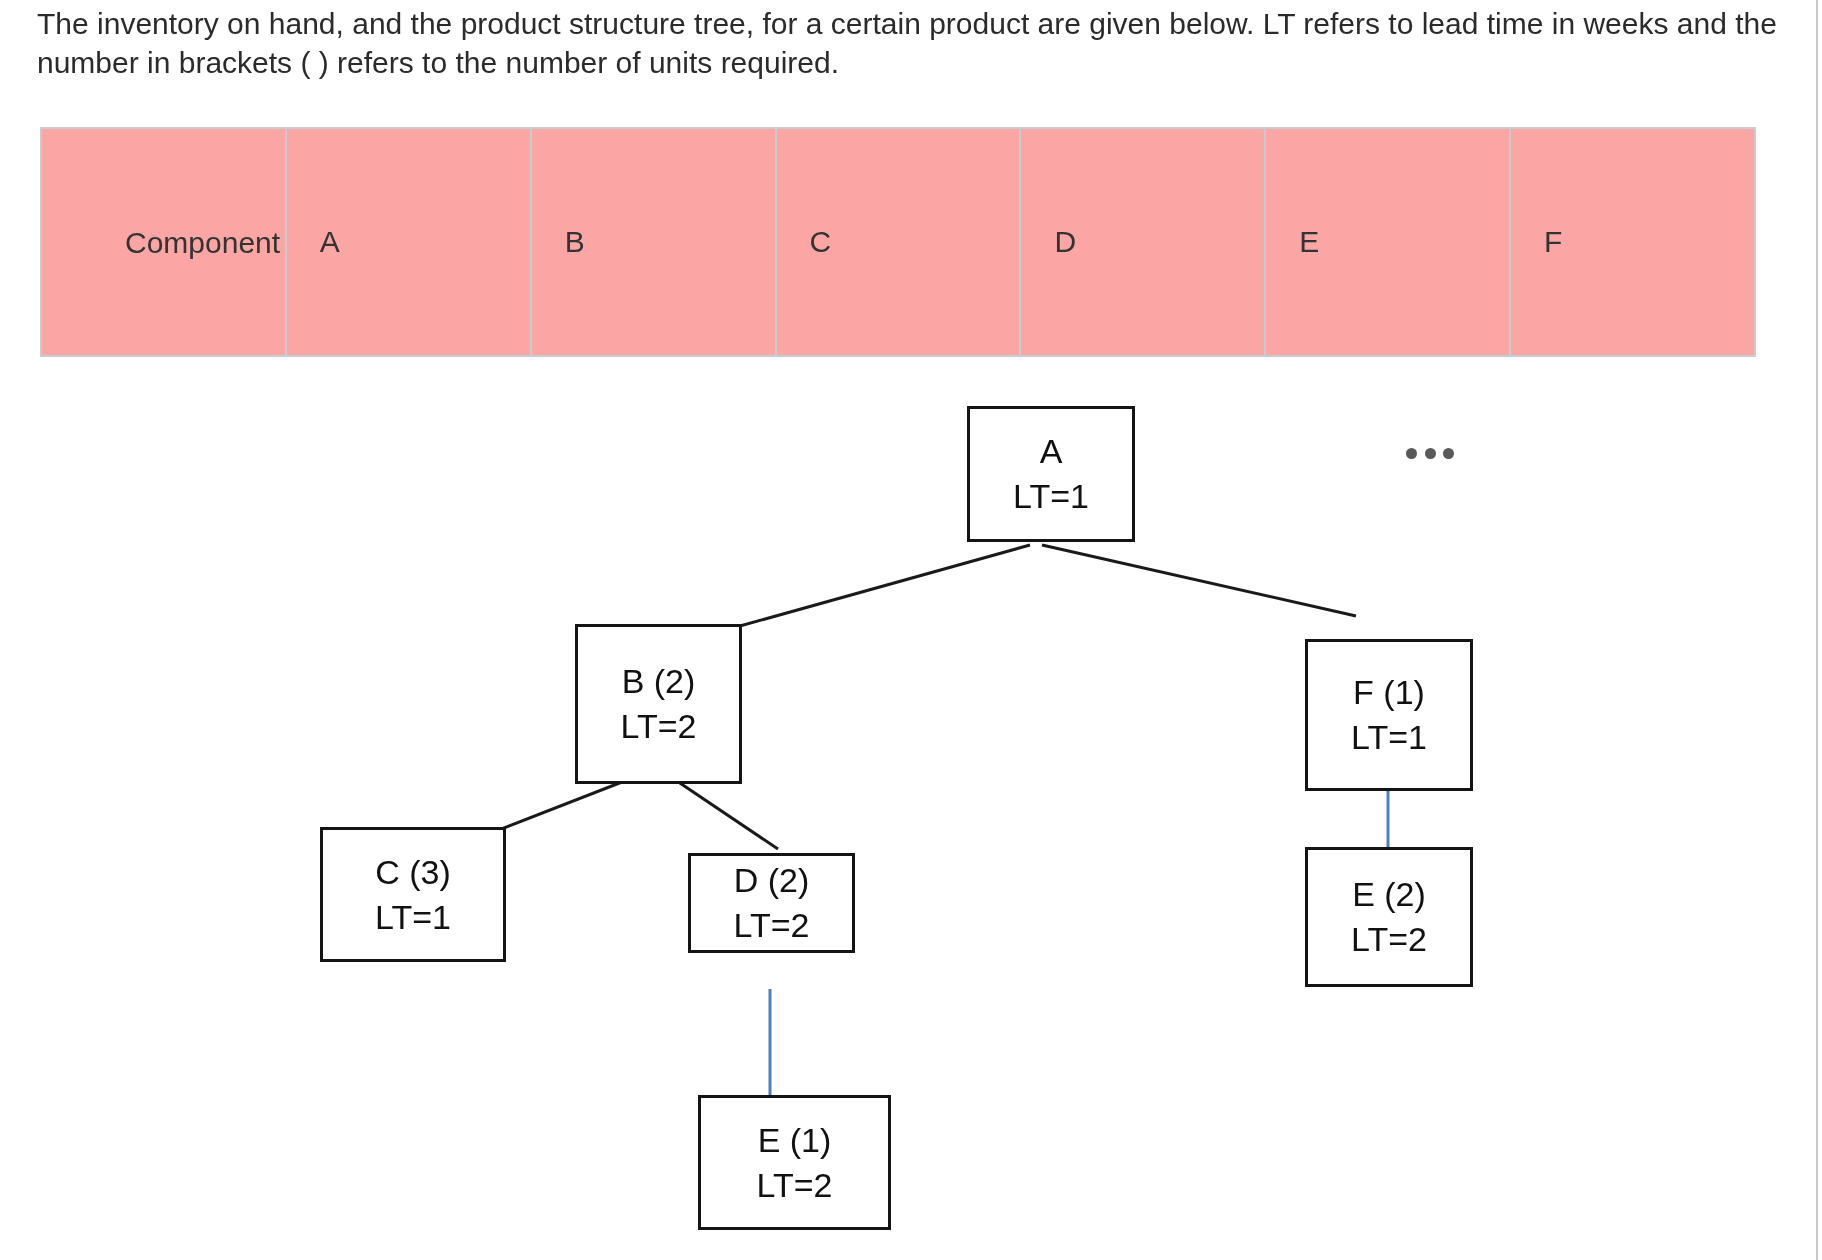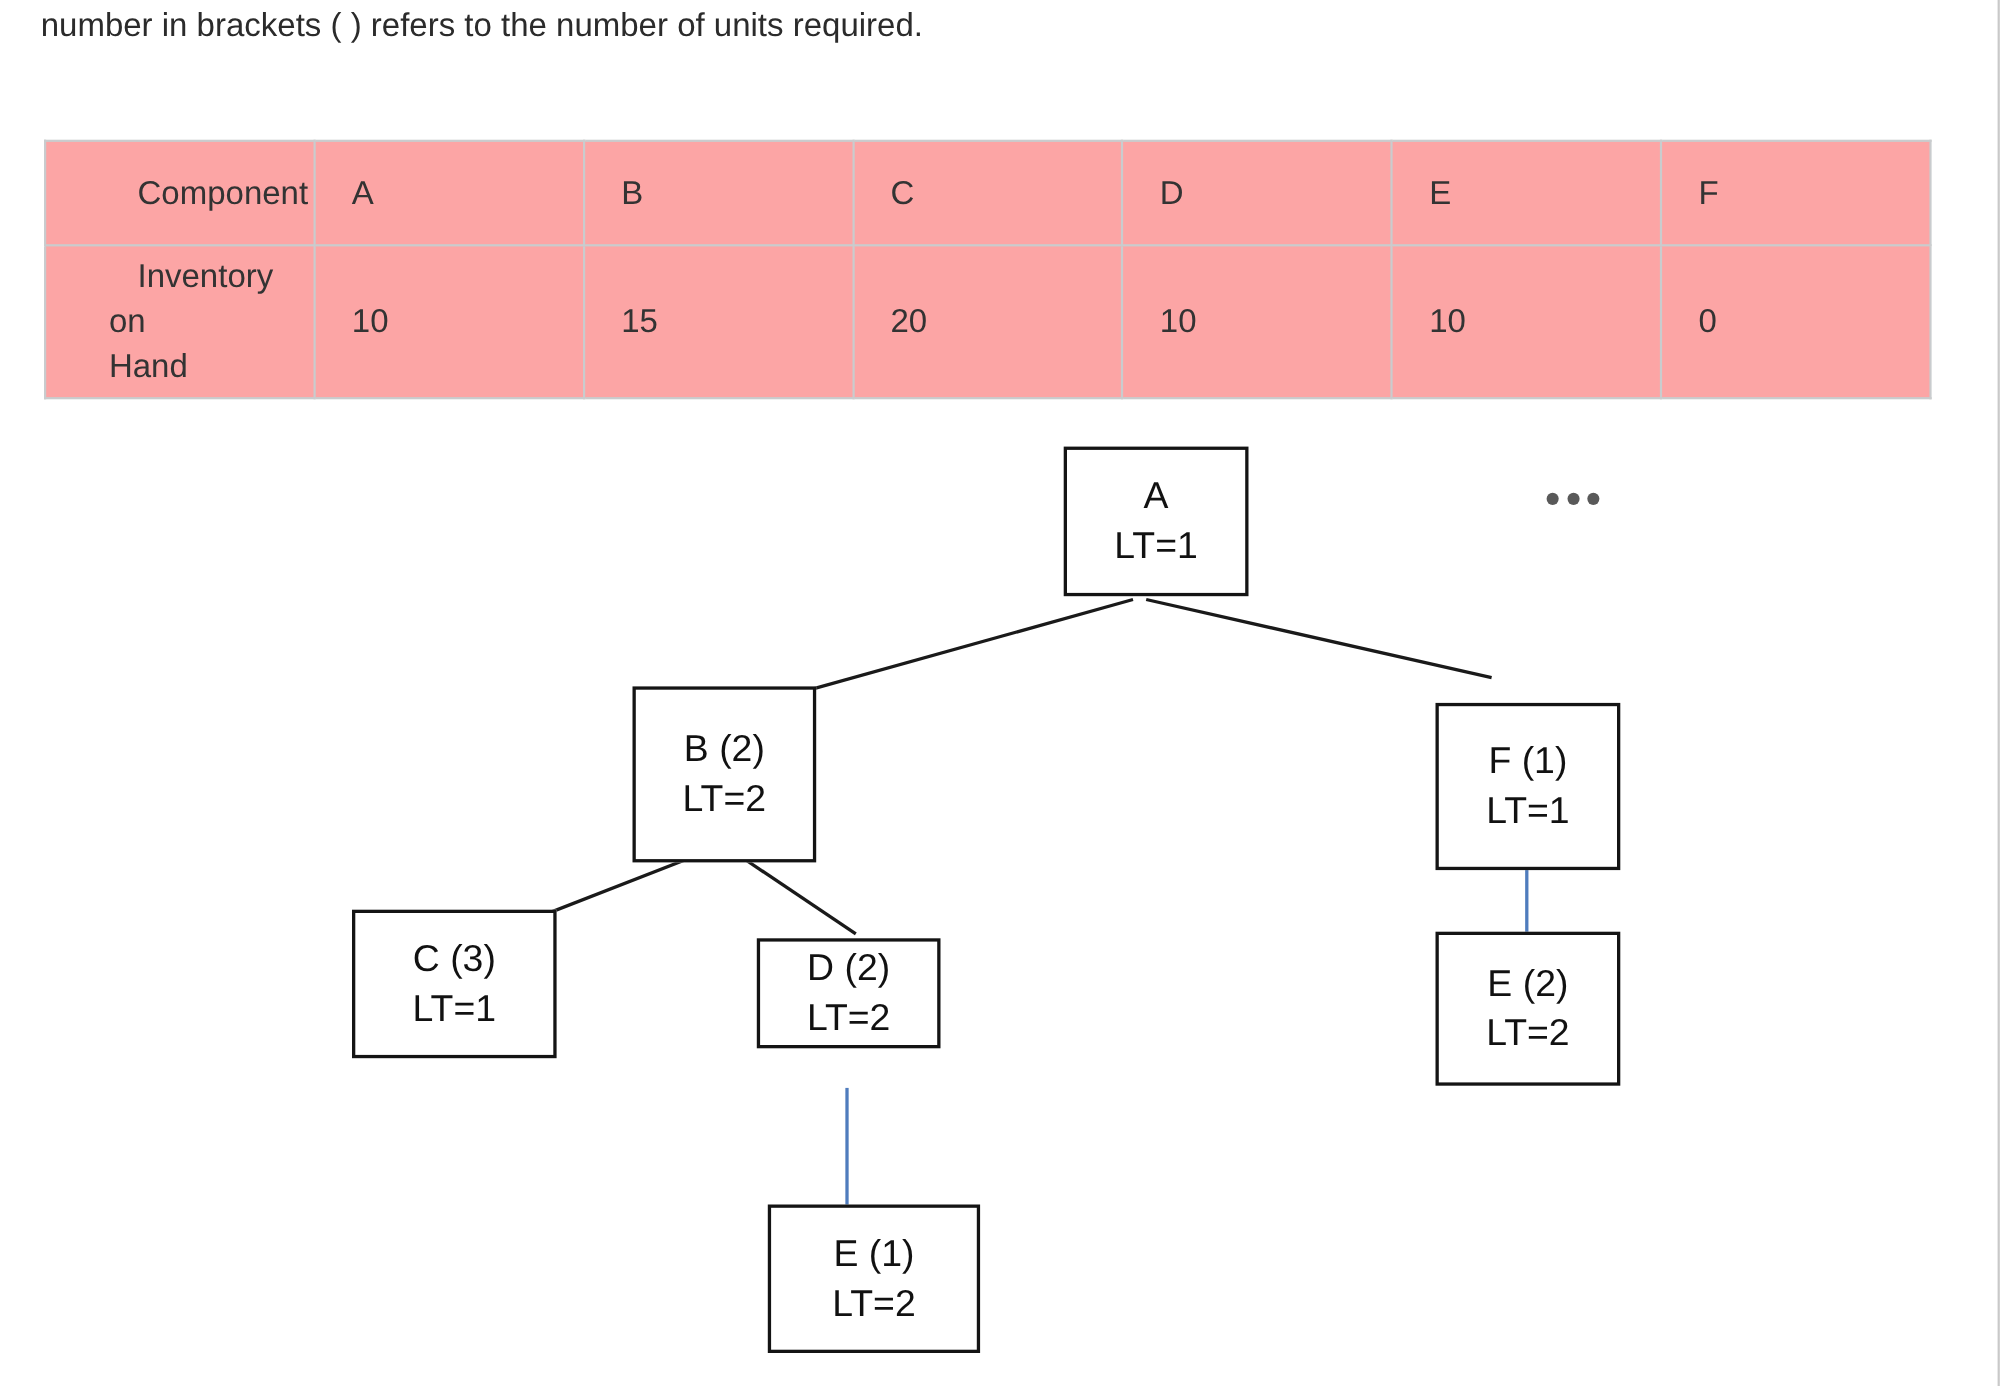--- a/index.html
+++ b/index.html
@@ -62,45 +62,34 @@
   }
   
   .page-edge{
     position:absolute;top:0;right:4px;width:2px;height:1260px;background:#c9c9c9;
   }
 </style>
 </head>
 <body>
 
 <div class="question">
+  <div class="qline">The inventory on hand, and the product structure tree, for a certain product are given below. LT refers to lead time in weeks and the</div>
   <div class="qline">number in brackets ( ) refers to the number of units required.</div>
 </div>
 
 <table class="inv-table">
   <tbody>
       <tr class="hdr">
     <td class="labelcell">Component</td>
     <td>A</td>
     <td>B</td>
     <td>C</td>
     <td>D</td>
     <td>E</td>
     <td>F</td>
-  </tr>
-  <tr class="datarow">
-    <td class="labelcell">
-      <div class="l1">Inventory on</div>
-      <div class="l2">Hand</div>
-    </td>
-    <td>10</td>
-    <td>15</td>
-    <td>20</td>
-    <td>10</td>
-    <td>10</td>
-    <td>0</td>
   </tr>
 </tbody>
   </table>
 
 <div class="tree-layer">
   <svg class="edges-svg" width="1822" height="1260" viewBox="0 0 1822 1260">
     <line x1="1030" y1="545" x2="722" y2="631" stroke="#1a1a1a" stroke-width="3"></line>
     <line x1="1042" y1="545" x2="1356" y2="616" stroke="#1a1a1a" stroke-width="3"></line>
     <line x1="640" y1="775" x2="445" y2="851" stroke="#1a1a1a" stroke-width="3"></line>
     <line x1="668" y1="775" x2="778" y2="849" stroke="#1a1a1a" stroke-width="3"></line>

